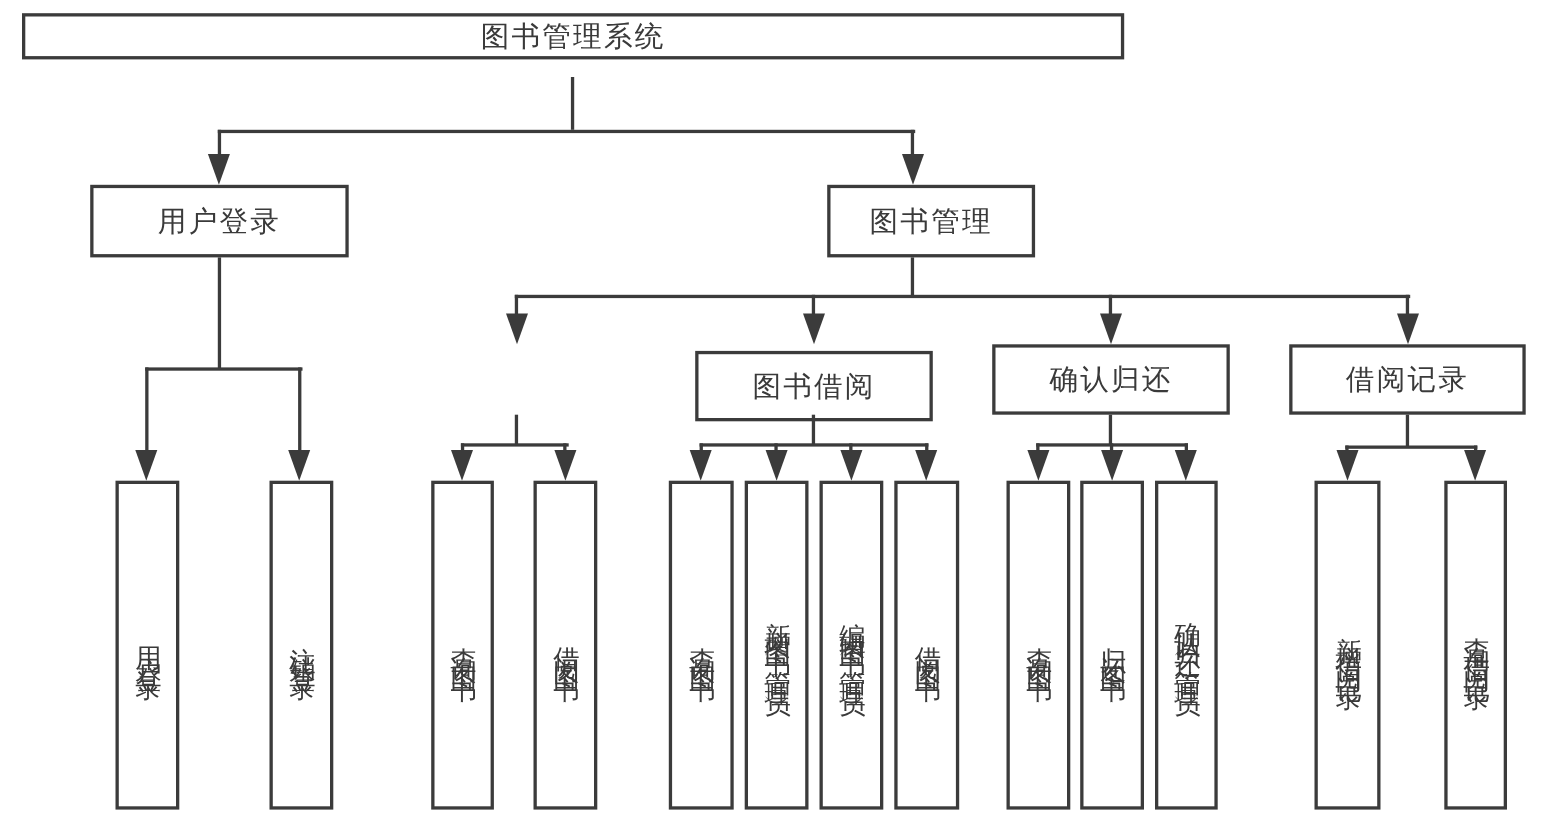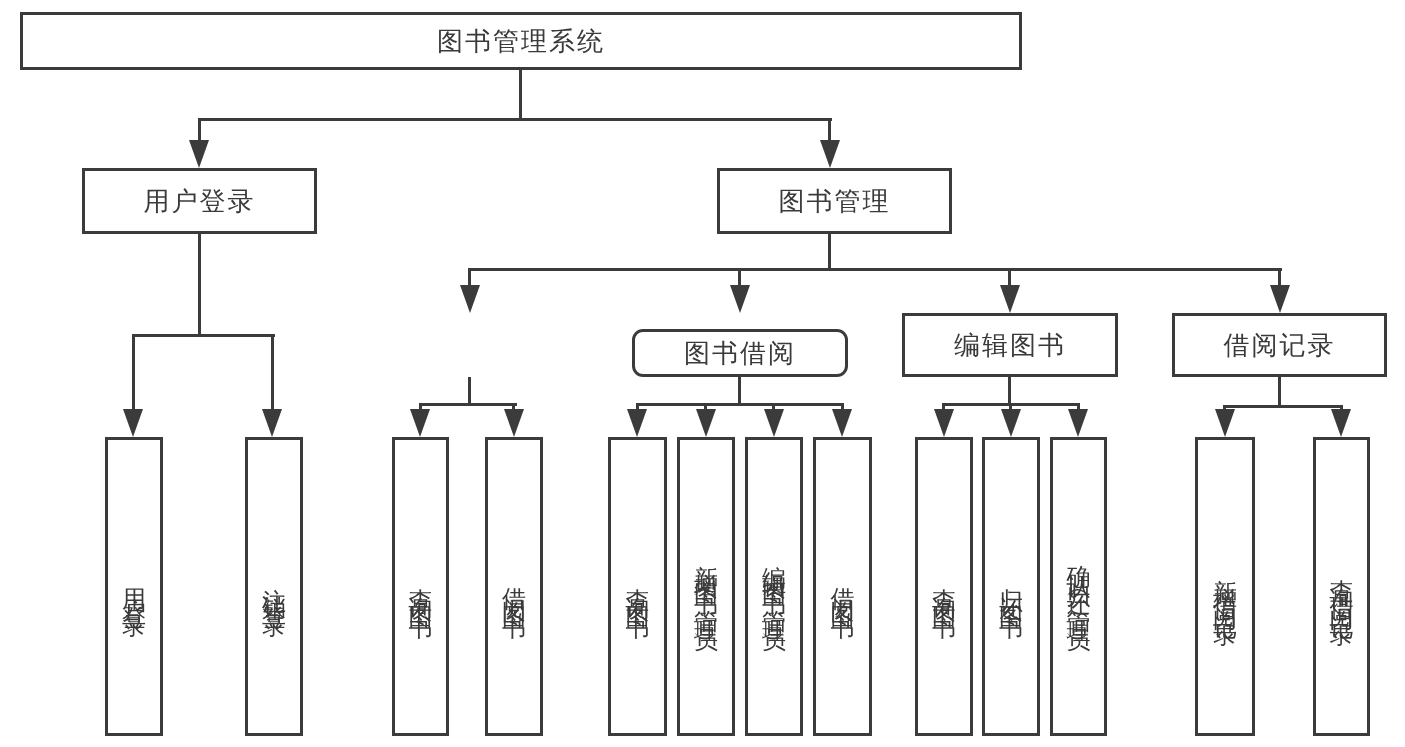--- a/index.html
+++ b/index.html
@@ -32,35 +32,35 @@
   .watermark{
     position:absolute;left:1186px;top:712px;z-index:9;
     font-size:18px;letter-spacing:0.5px;color:rgba(155,155,155,0.82);white-space:nowrap;
   }
 </style>
 </head>
 <body>
 
 <div class="stage">
 
-  <div class="box" style="left:20px;top:12px;width:1002px;height:58px;">
+  <div class="box" style="left:20px;top:12px;width:1002px;height:42px;">
     <span class="lbl">图书管理系统</span>
   </div>
 
   <div class="v" style="left:519px;top:70px;height:48px;"></div>
   <div class="h" style="left:198px;top:118px;width:634px;"></div>
   <div class="v" style="left:198px;top:118px;height:26px;"></div>
   <div class="tri" style="left:189px;top:140px;"></div>
   <div class="v" style="left:828px;top:118px;height:26px;"></div>
   <div class="tri" style="left:820px;top:140px;"></div>
 
   <div class="box" style="left:82px;top:168px;width:235px;height:66px;">
     <span class="lbl">用户登录</span>
   </div>
-  <div class="box" style="left:717px;top:168px;width:235px;height:66px;">
+  <div class="box" style="left:752px;top:168px;width:189px;height:66px;">
     <span class="lbl">图书管理</span>
   </div>
 
   <div class="v" style="left:198px;top:234px;height:102px;"></div>
   <div class="h" style="left:132px;top:334px;width:143px;"></div>
   <div class="v" style="left:132px;top:334px;height:76px;"></div>
   <div class="tri" style="left:123px;top:409px;"></div>
   <div class="v" style="left:271px;top:334px;height:76px;"></div>
   <div class="tri" style="left:262px;top:409px;"></div>
 
@@ -68,25 +68,25 @@
   <div class="h" style="left:468px;top:268px;width:814px;"></div>
   <div class="v" style="left:468px;top:268px;height:20px;"></div>
   <div class="tri" style="left:460px;top:285px;"></div>
   <div class="v" style="left:738px;top:268px;height:20px;"></div>
   <div class="tri" style="left:730px;top:285px;"></div>
   <div class="v" style="left:1008px;top:268px;height:20px;"></div>
   <div class="tri" style="left:1000px;top:285px;"></div>
   <div class="v" style="left:1278px;top:268px;height:20px;"></div>
   <div class="tri" style="left:1270px;top:285px;"></div>
 
-  <div class="box" style="left:632px;top:329px;width:216px;height:48px;border-radius:11px;">
+  <div class="box" style="left:632px;top:319px;width:216px;height:64px;">
     <span class="lbl">图书借阅</span>
   </div>
   <div class="box" style="left:902px;top:313px;width:216px;height:64px;">
-    <span class="lbl">编辑图书</span>
+    <span class="lbl">确认归还</span>
   </div>
   <div class="box" style="left:1172px;top:313px;width:215px;height:64px;">
     <span class="lbl">借阅记录</span>
   </div>
 
   <div class="v" style="left:468px;top:377px;height:28px;"></div>
   <div class="h" style="left:419px;top:403px;width:98px;"></div>
   <div class="v" style="left:419px;top:403px;height:9px;"></div>
   <div class="tri" style="left:410px;top:409px;"></div>
   <div class="v" style="left:512px;top:403px;height:9px;"></div>

